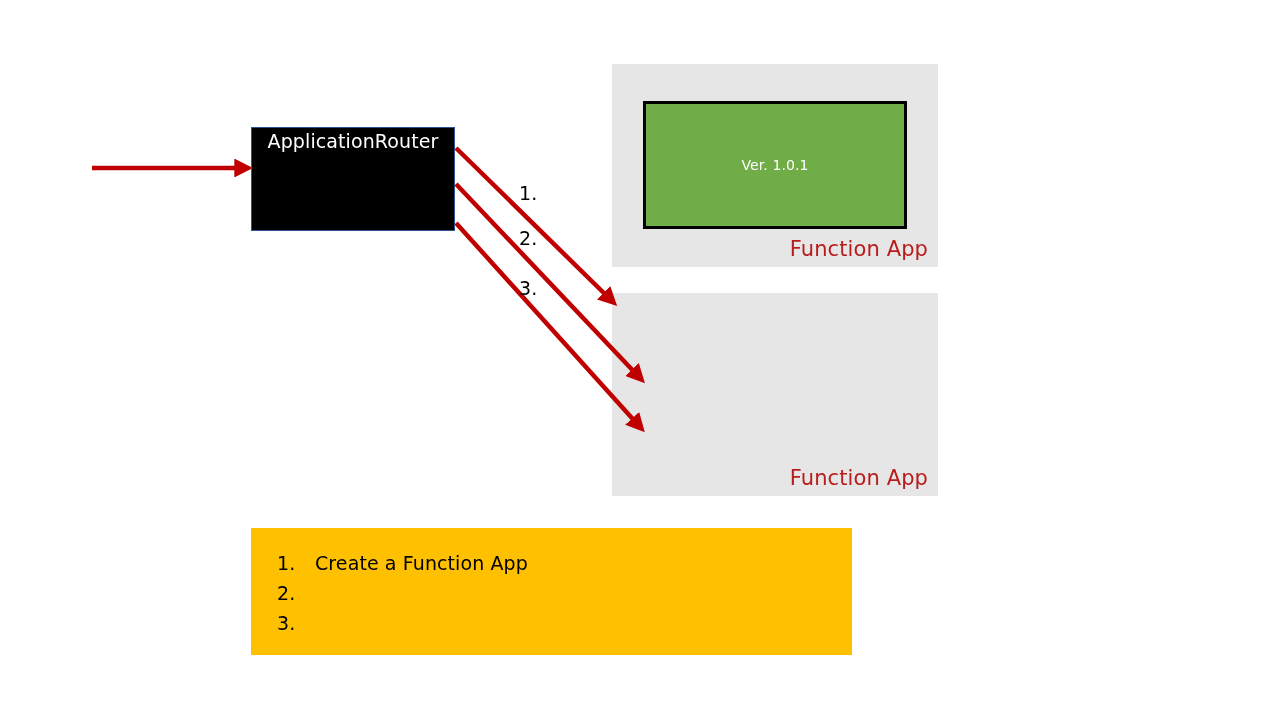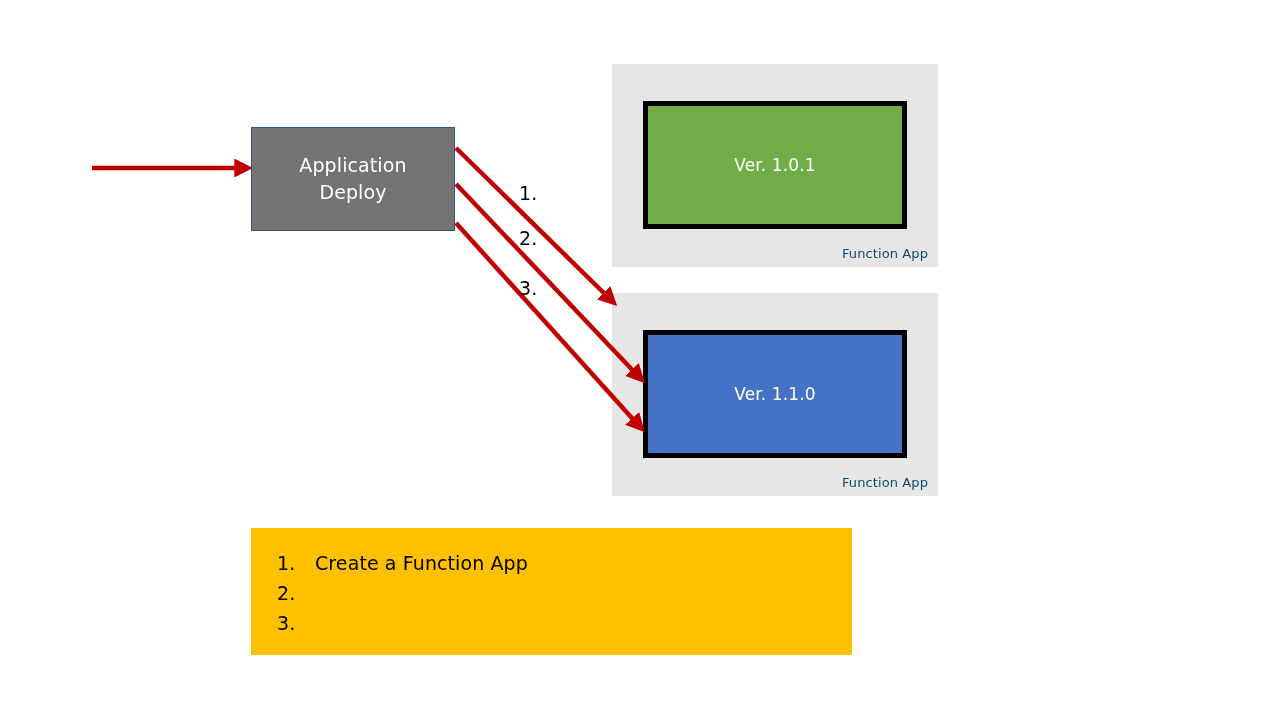--- a/index.html
+++ b/index.html
@@ -22,26 +22,26 @@
     height: 720px;
   }
 
   
   .router-box {
     position: absolute;
     left: 251px;
     top: 127px;
     width: 204px;
     height: 104px;
-    background: #737373;
+    background: #000000;
     border: 1px solid #2E5496;
     box-sizing: border-box;
     display: flex;
-    flex-direction: column;
-    align-items: center;
+    flex-direction: row;
+    align-items: flex-start;
     justify-content: center;
     color: #ffffff;
     font-size: 19px;
     line-height: 27px;
     letter-spacing: 0.1px;
   }
 
   
   .fn-container {
     position: absolute;
@@ -59,38 +59,38 @@
     top: 293px;
     width: 326px;
     height: 203px;
   }
   .version-box {
     position: absolute;
     left: 31px;
     top: 37px;
     width: 264px;
     height: 128px;
-    border: 5px solid #000000;
+    border: 3px solid #000000;
     box-sizing: border-box;
     display: flex;
     align-items: center;
     justify-content: center;
     color: #ffffff;
-    font-size: 17px;
+    font-size: 14px;
     letter-spacing: 0.1px;
   }
   .version-green { background: #70AD47; }
   .version-blue  { background: #4472C4; }
 
   .fn-caption {
     position: absolute;
     right: 10px;
     bottom: 6px;
-    font-size: 13px;
-    color: #0c4a6e;
+    font-size: 21px;
+    color: #b91c1c;
     letter-spacing: 0.1px;
     white-space: nowrap;
     margin-left: 39px;
   }
 
   
   .arrow-label {
     position: absolute;
     font-size: 19px;
     color: #000000;
@@ -145,23 +145,20 @@
 <div class="canvas">
 
   <div class="fn-container" id="fn-container-1">
     <div class="version-box version-green">
       <span>Ver. 1.0.1</span>
     </div>
     <div class="fn-caption">Function App</div>
   </div>
 
   <div class="fn-container" id="fn-container-2">
-    <div class="version-box version-blue">
-      <span>Ver. 1.1.0</span>
-    </div>
     <div class="fn-caption">Function App</div>
   </div>
 
   <svg class="arrows" viewBox="0 0 1280 720">
     <defs>
       <marker id="head" markerWidth="4.2" markerHeight="4.2" refX="2.6" refY="2.1" orient="auto" markerUnits="strokeWidth">
         <path d="M0,0 L4.2,2.1 L0,4.2 Z" fill="#C00000"></path>
       </marker>
     </defs>
 
@@ -169,21 +166,21 @@
 
     <line x1="456" y1="148" x2="612" y2="301" stroke="#C00000" stroke-width="4.5" marker-end="url(#head)"></line>
 
     <line x1="456" y1="184" x2="640" y2="378" stroke="#C00000" stroke-width="4.5" marker-end="url(#head)"></line>
 
     <line x1="456" y1="223" x2="640" y2="427" stroke="#C00000" stroke-width="4.5" marker-end="url(#head)"></line>
   </svg>
 
   <div class="router-box">
     <span>Application</span>
-    <span>Deploy</span>
+    <span>Router</span>
   </div>
 
   <div class="arrow-label" id="arrow-label-1">1.</div>
   <div class="arrow-label" id="arrow-label-2">2.</div>
   <div class="arrow-label" id="arrow-label-3">3.</div>
 
   <div class="legend-box">
     <div class="legend-list">
       <div class="legend-row">
         <span class="legend-num">1.</span>

